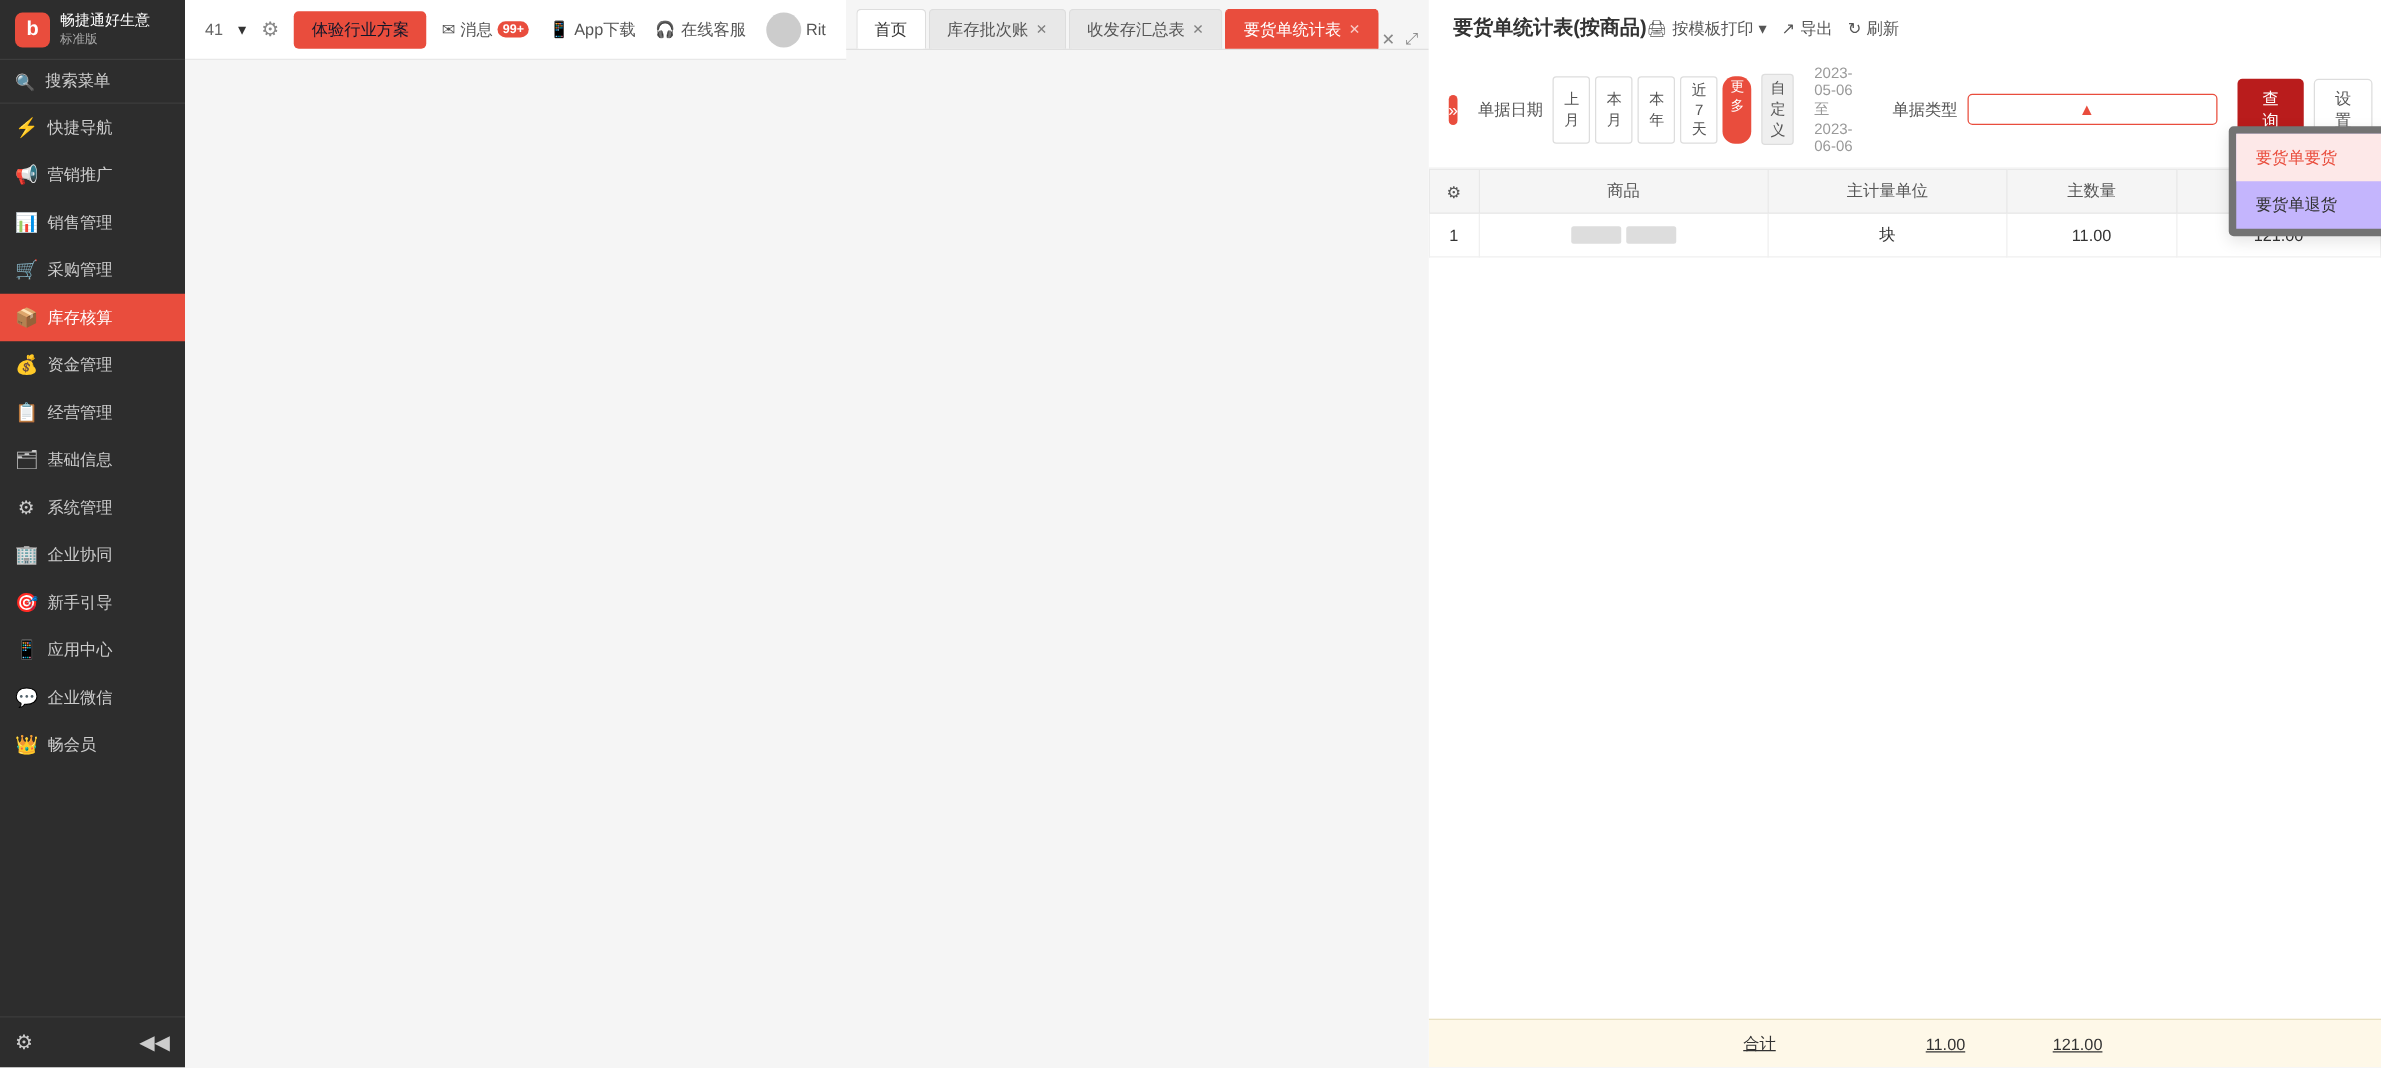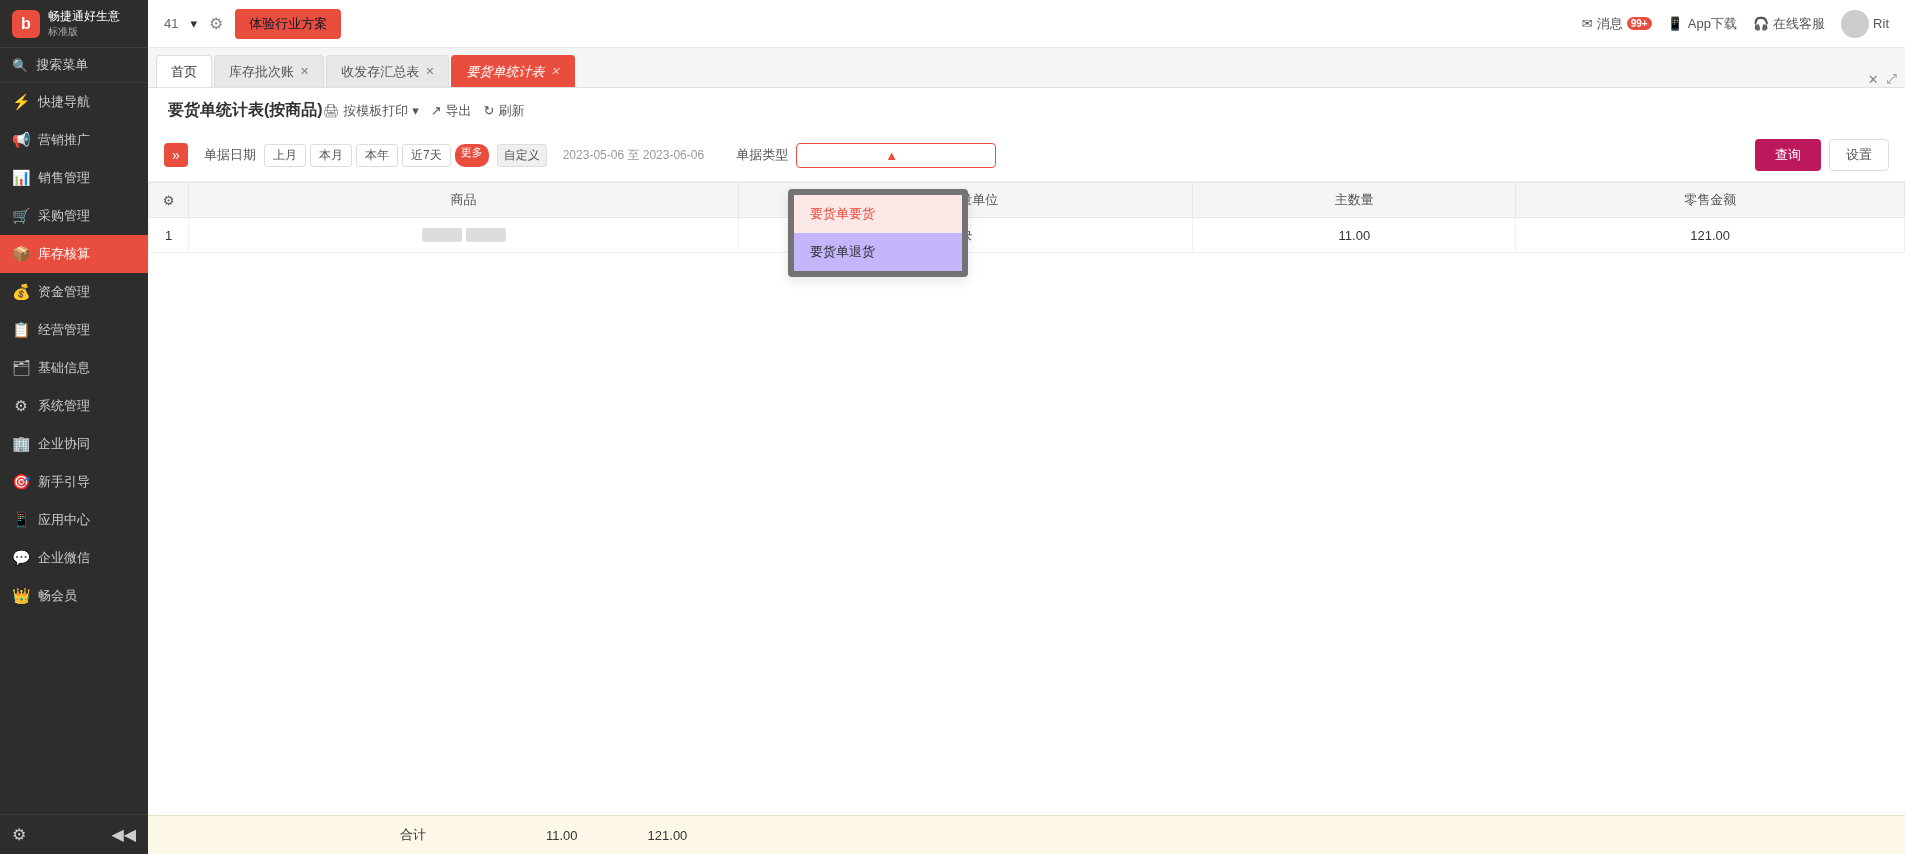--- a/index.html
+++ b/index.html
@@ -55,21 +55,21 @@
     }
 
     .sidebar-footer {
       padding: 10px 12px;
       border-top: 1px solid #3d3d3d;
       display: flex; align-items: center; justify-content: space-between;
     }
     .sidebar-footer .icon-btn { color: #ccc; cursor: pointer; font-size: 16px; }
 
     
-    .main { flex: 1; display: flex; flex-direction: column; height: 100%; overflow: hidden; position: relative; }
+    .main { flex: 1; display: flex; flex-direction: row; height: 100%; overflow: hidden; position: relative; }
 
     
     .topbar {
       height: 48px;
       background: #fff;
       border-bottom: 1px solid #e8e8e8;
       display: flex; align-items: center;
       padding: 0 16px;
       gap: 12px;
       flex-shrink: 0;
@@ -111,21 +111,20 @@
       background: #e8e8e8;
       border-radius: 4px 4px 0 0;
       color: #555;
       display: flex; align-items: center; gap: 6px;
       border: 1px solid #ddd; border-bottom: none;
       height: 32px;
     }
     .tab.active {
       background: #e94d3d; color: #fff;
       border-color: #e94d3d;
-      font-style: italic;
     }
     .tab .close { font-size: 11px; opacity: 0.7; cursor: pointer; }
     .tab-home { background: #fff; color: #333; }
     .window-controls { margin-left: auto; display: flex; gap: 8px; align-items: center; color: #888; }
 
     
     .content { flex: 1; background: #fff; overflow: hidden; display: flex; flex-direction: column; }
 
     
     .page-header {
@@ -179,21 +178,21 @@
 
     .warehouse-group { display: flex; align-items: center; gap: 8px; margin-left: 8px; }
     .warehouse-input {
       border: 1px solid #ddd; border-radius: 4px;
       padding: 4px 8px; font-size: 13px; min-width: 120px;
     }
     .more-btn { color: #888; cursor: pointer; font-size: 16px; }
 
     .filter-actions { margin-left: auto; display: flex; gap: 8px; }
     .query-btn {
-      background: #be185d; color: #fff;
+      background: #b91c1c; color: #fff;
       border: none; border-radius: 4px;
       padding: 6px 20px; cursor: pointer; font-size: 13px;
     }
     .settings-btn {
       background: #fff; color: #555;
       border: 1px solid #ddd; border-radius: 4px;
       padding: 6px 16px; cursor: pointer; font-size: 13px;
     }
 
     
@@ -241,20 +240,21 @@
 
     
     .table-footer {
       background: #fef8e8;
       border-top: 1px solid #e8e0c0;
       padding: 10px 12px;
       display: flex;
       font-size: 13px;
       color: #333;
       flex-shrink: 0;
+      text-decoration: underline;
     }
     .footer-label { width: 40px; text-align: center; color: #888; }
   </style>
 </head>
 <body>
 
 <div class="sidebar">
   <div class="sidebar-logo">
     <div class="logo-icon">b</div>
     <div class="logo-text">

